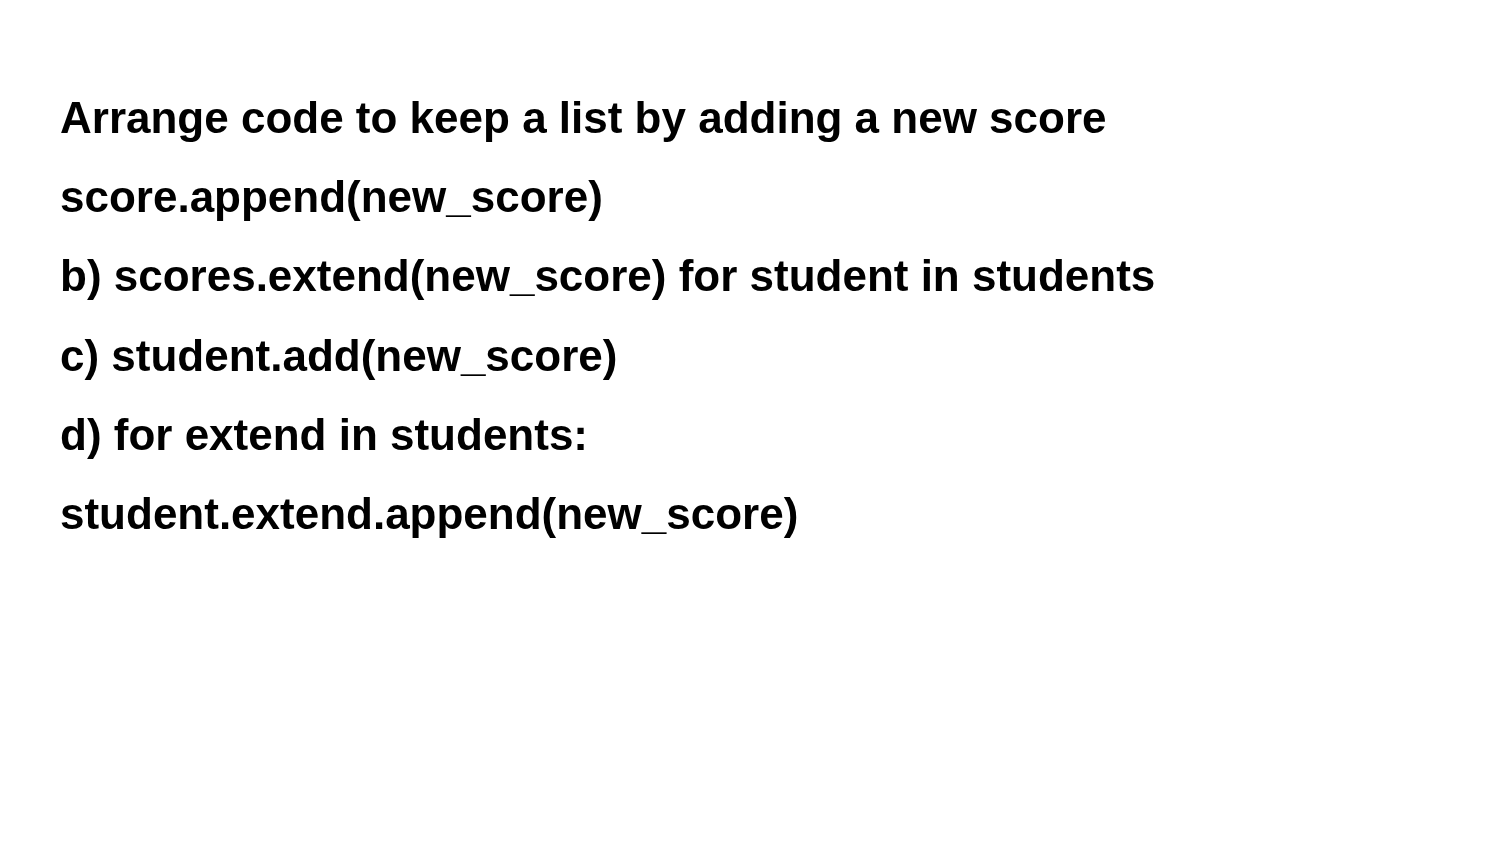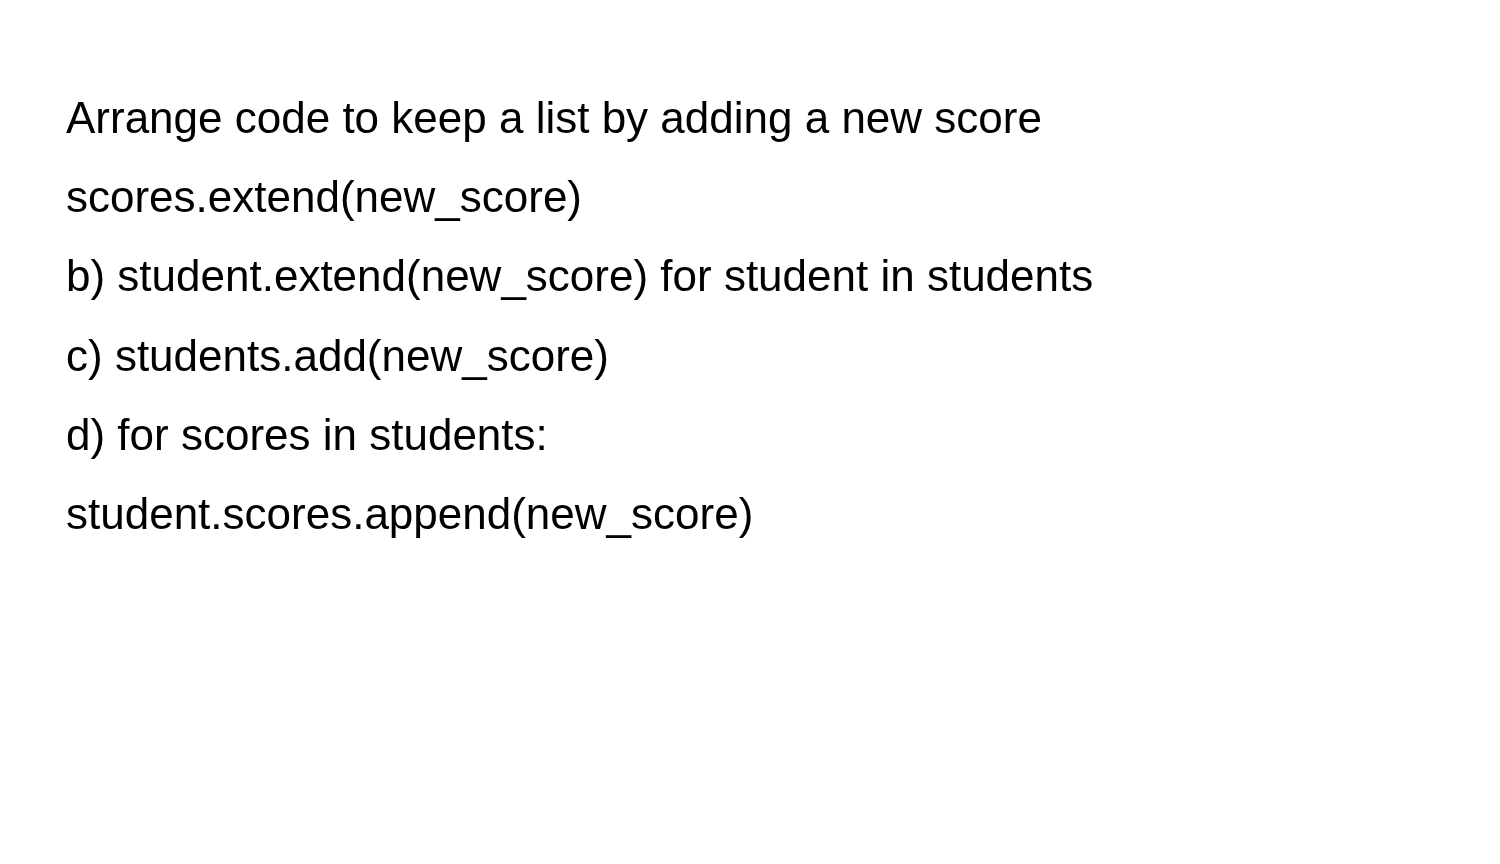--- a/index.html
+++ b/index.html
@@ -14,27 +14,26 @@
       font-family: -apple-system, BlinkMacSystemFont, "Segoe UI", Helvetica, Arial, sans-serif;
       color: #000000;
     }
     .content {
       padding: 78px 60px 0 60px;
     }
     .line {
       font-size: 44px;
       line-height: 1.8;
       letter-spacing: 0px;
-      font-weight: 400;
-      margin-left: 6px;
+      font-weight: 700;
     }
   </style>
 </head>
 <body>
 
 <div class="content">
   <div class="line">Arrange code to keep a list by adding a new score</div>
-  <div class="line">scores.extend(new_score)</div>
-  <div class="line">b) student.extend(new_score) for student in students</div>
-  <div class="line">c) students.add(new_score)</div>
-  <div class="line">d) for scores in students:</div>
-  <div class="line">student.scores.append(new_score)</div>
+  <div class="line">score.append(new_score)</div>
+  <div class="line">b) scores.extend(new_score) for student in students</div>
+  <div class="line">c) student.add(new_score)</div>
+  <div class="line">d) for extend in students:</div>
+  <div class="line">student.extend.append(new_score)</div>
 </div>
 
 </body></html>

